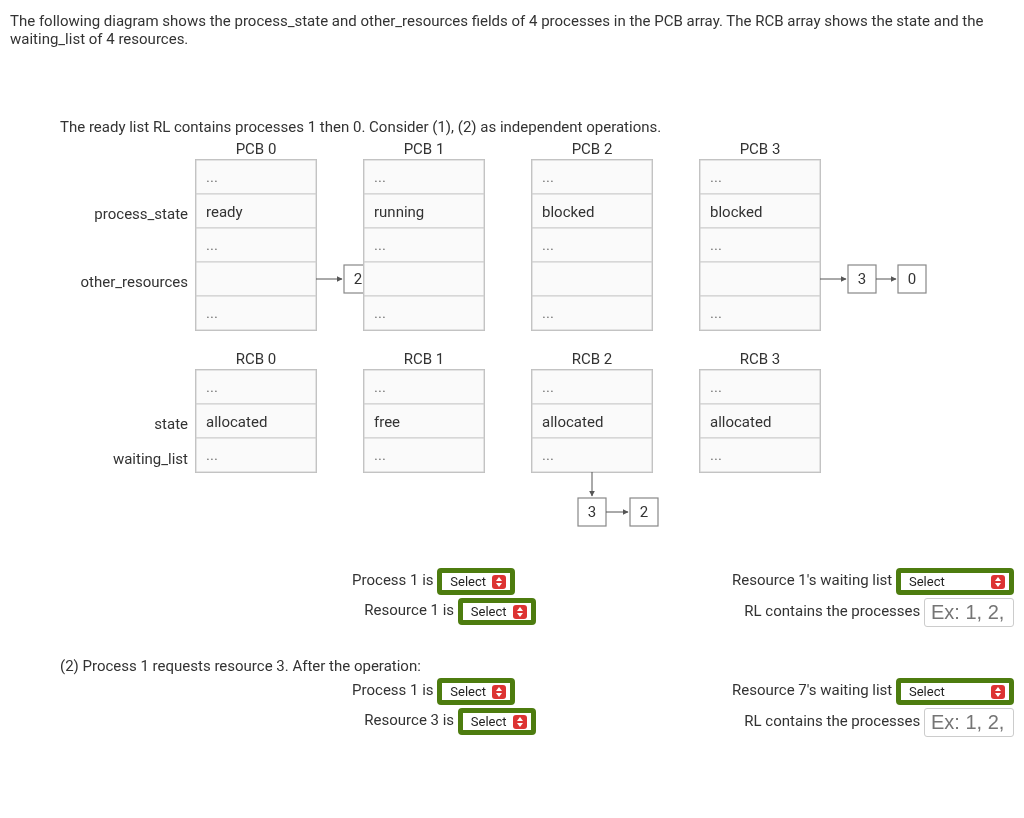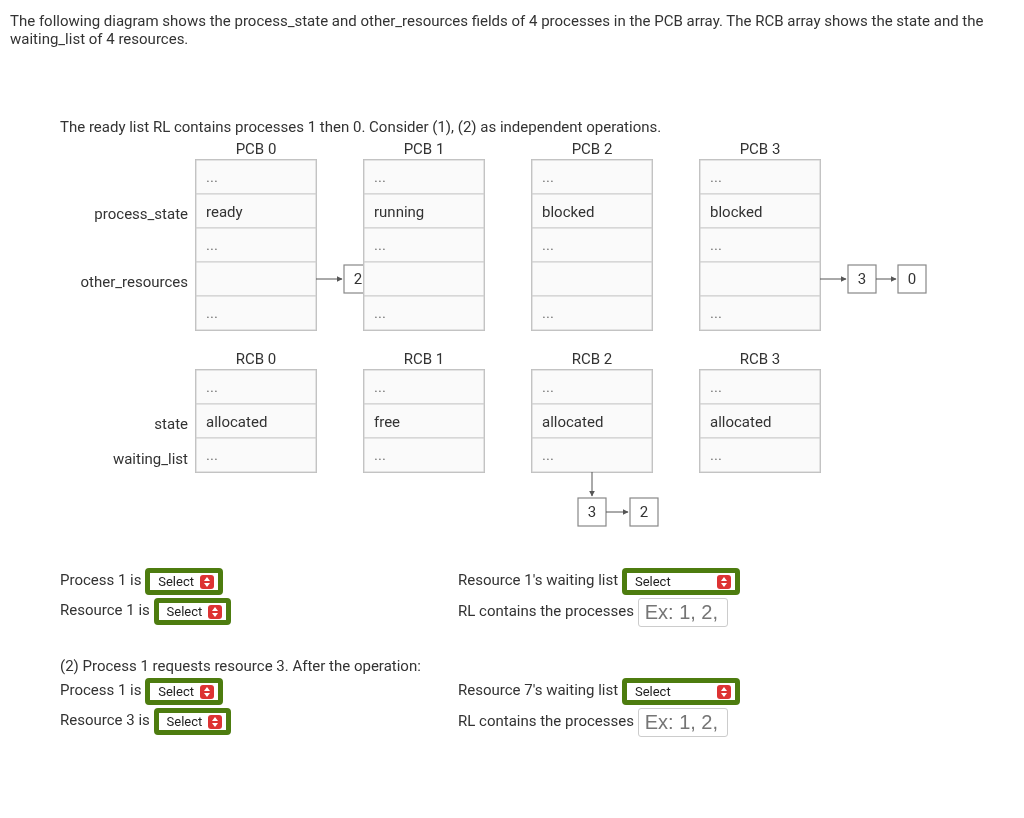--- a/index.html
+++ b/index.html
@@ -18,21 +18,21 @@
   .svgwrap svg { position: absolute; top:0; left:0; }
   .colhdr { font-size: 15px; fill: #333; }
   .rowlbl { font-size: 15px; fill: #333; text-anchor: end; }
   .cellbox { fill: #fafafa; stroke: #ccc; }
   .outer  { fill: none; stroke: #bbb; stroke-width: 2; }
   .mini   { fill: #fff; stroke: #888; stroke-width: 1.2; }
   .txt    { font-size: 15px; fill: #333; }
   .dots   { font-size: 15px; fill: #777; }
   .qa { margin-left: 50px; margin-top: 6px; }
   .qa .line { margin: 3px 0; }
-  .qa .cols { display:flex; gap: 18px; }
+  .qa .cols { display:flex; gap: 0; justify-content: flex-end; }
   .qa .cols > div:first-child { width: 380px; }
   .sel {
     display: inline-flex; align-items: center; gap: 6px;
     border: 5px solid #4d7c0f; border-radius: 4px; padding: 1px 4px 1px 8px;
     font-size: 13px; color:#222; background:#fff;
     vertical-align: middle;
   }
   .sel.wide { min-width: 118px; justify-content: space-between; }
   .spinbox {
     width: 14px; height: 14px; border-radius: 3px; background: #d33;

